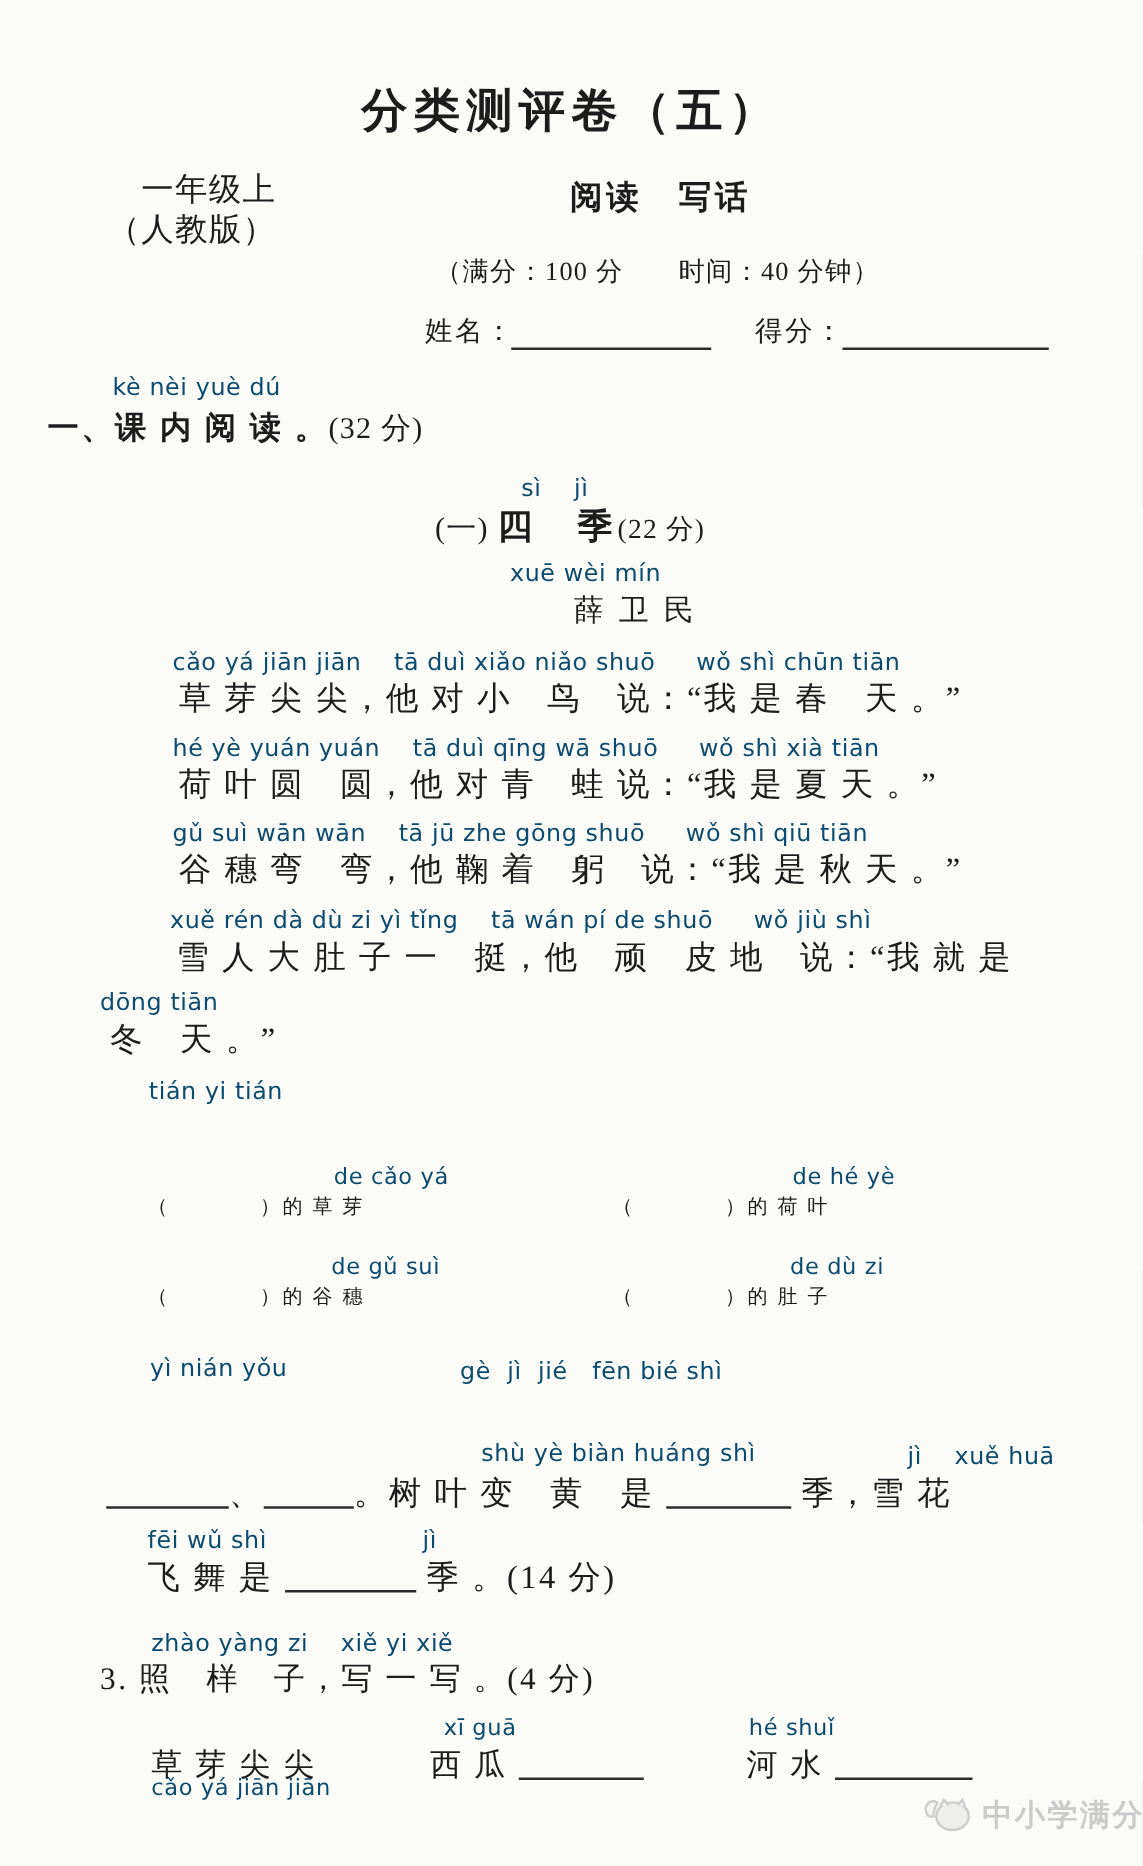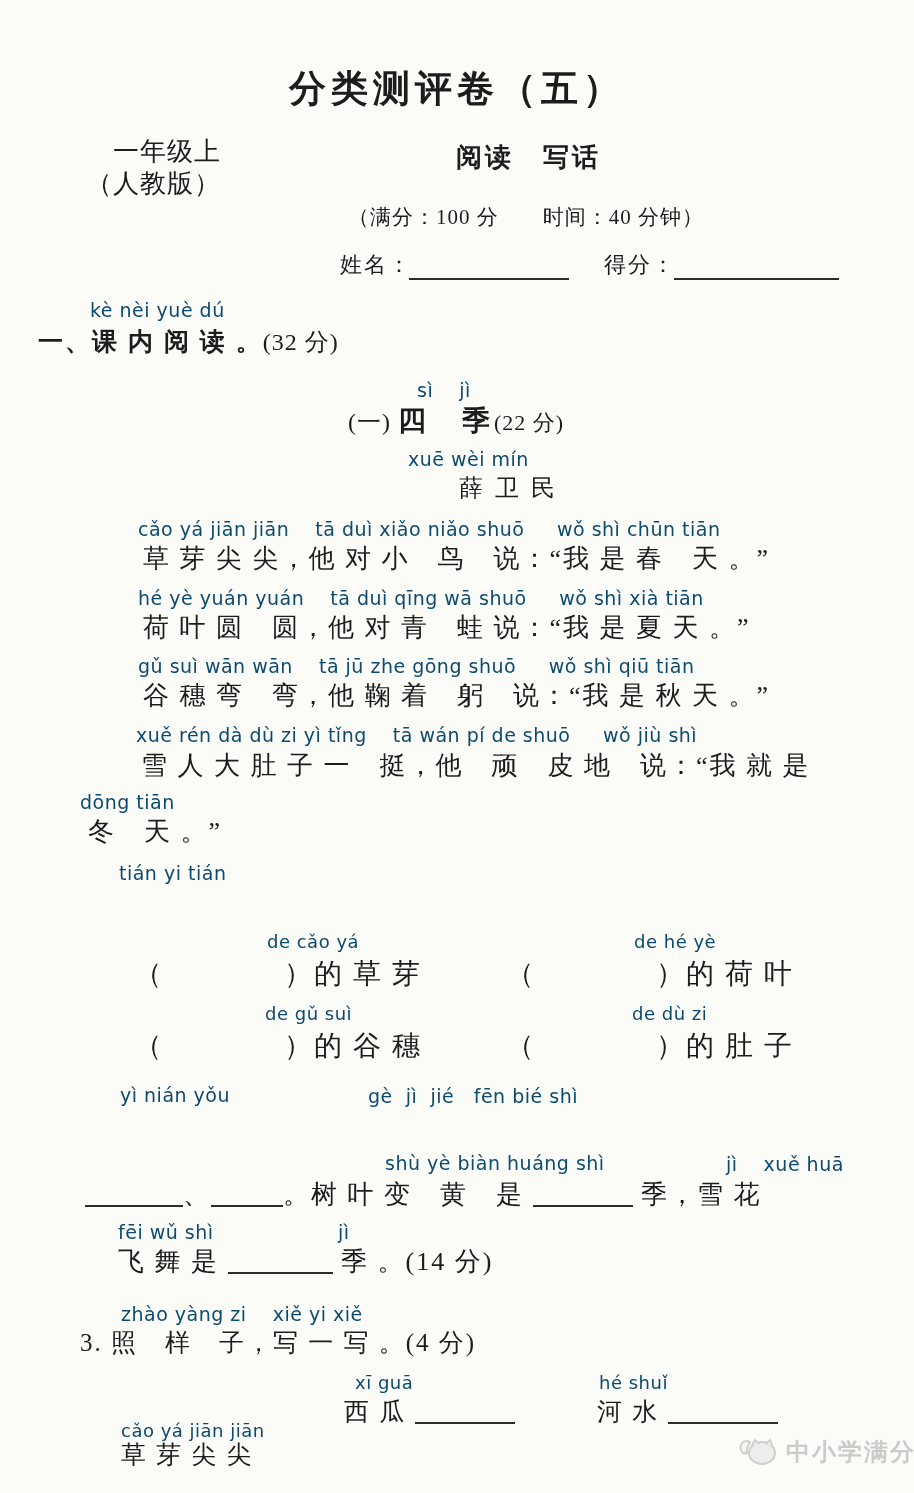--- a/index.html
+++ b/index.html
@@ -5,21 +5,21 @@
   html,body{margin:0;padding:0;background:#e9e9e7;}
   .page{
     position:relative;width:914px;height:1493px;margin:0 auto;
     background:#fbfbf8;color:#1c1c1c;overflow:hidden;
     font-family:"Liberation Serif","DejaVu Serif",serif;
   }
   .abs{position:absolute;white-space:pre;}
   .py{font-family:"DejaVu Sans","Liberation Sans",sans-serif;font-size:19px;color:#0c4a6e;letter-spacing:0.5px;}
   .py-sm{font-size:18px;}
   .zh{font-size:26px;letter-spacing:2px;}
-  .zh24{font-size:28px;letter-spacing:2px;margin-left:16px;}
+  .zh24{font-size:16px;letter-spacing:2px;}
   .zh25{font-size:25px;letter-spacing:2px;}
   .hei{font-family:"Liberation Sans","DejaVu Sans",sans-serif;font-weight:bold;}
   .title{left:0;right:0;text-align:center;font-size:37px;letter-spacing:5px;}
   .subject{font-size:26px;letter-spacing:3px;}
   .sec-head{font-size:25px;letter-spacing:2px;}
   .sec-score{font-family:"Liberation Serif","DejaVu Serif",serif;font-weight:normal;font-size:24px;letter-spacing:1px;}
   .grade{font-size:26px;line-height:32px;letter-spacing:1px;text-align:right;}
   .meta{font-size:21px;letter-spacing:1px;}
   .namerow{font-size:22px;letter-spacing:2px;}
   .uline{position:absolute;height:0;border-bottom:2px solid #2c2c2c;}
@@ -95,21 +95,21 @@
   <div class="abs py" style="left:338px;top:1221px;">jì</div>
   <div class="abs zh" style="left:118px;top:1244px;"><span>飞 舞 是 </span><span class="blank" style="width:105px;"></span><span> 季 。(14 分)</span></div>
 
   <div class="abs py" style="left:121px;top:1302px;text-align:right;">zhào yàng zi　 xiě yi xiě</div>
   <div class="abs zh25" style="left:80px;top:1326px;">3. 照　样　子，写 一 写 。(4 分)</div>
 
   <div class="abs py py-sm" style="left:121px;top:1420px;">cǎo yá jiān jiān</div>
   <div class="abs py py-sm" style="left:355px;top:1372px;">xī guā</div>
   <div class="abs py py-sm" style="left:599px;top:1372px;">hé shuǐ</div>
 
-  <div class="abs zh25" style="left:121px;top:1438px;">草 芽 尖 尖</div>
+  <div class="abs zh25" style="left:121px;top:1395px;">草 芽 尖 尖</div>
   <div class="abs zh25" style="left:344px;top:1395px;"><span>西 瓜 </span><span class="blank" style="width:100px;"></span></div>
   <div class="abs zh25" style="left:597px;top:1395px;"><span>河 水 </span><span class="blank" style="width:110px;"></span></div>
 
   <div class="abs wm" style="left:686px;top:1436px;">
     <span style="display:inline-block;line-height:0;">
       <svg width="42" height="32" viewBox="0 0 42 32" fill="none">
         <path d="M3 14 C1 8, 6 3, 12 6 C10 10, 8 13, 9 17 C6 18, 4 17, 3 14 Z" stroke="#cfcfcf" stroke-width="2" fill="#f4f4f2"></path>
         <ellipse cx="24" cy="17" rx="13" ry="11" stroke="#cfcfcf" stroke-width="2" fill="#eeeeec"></ellipse>
         <path d="M14 9 L17 4 L21 8" stroke="#cfcfcf" stroke-width="2" fill="#f4f4f2"></path>
         <path d="M28 8 L32 4 L34 9" stroke="#cfcfcf" stroke-width="2" fill="#f4f4f2"></path>

